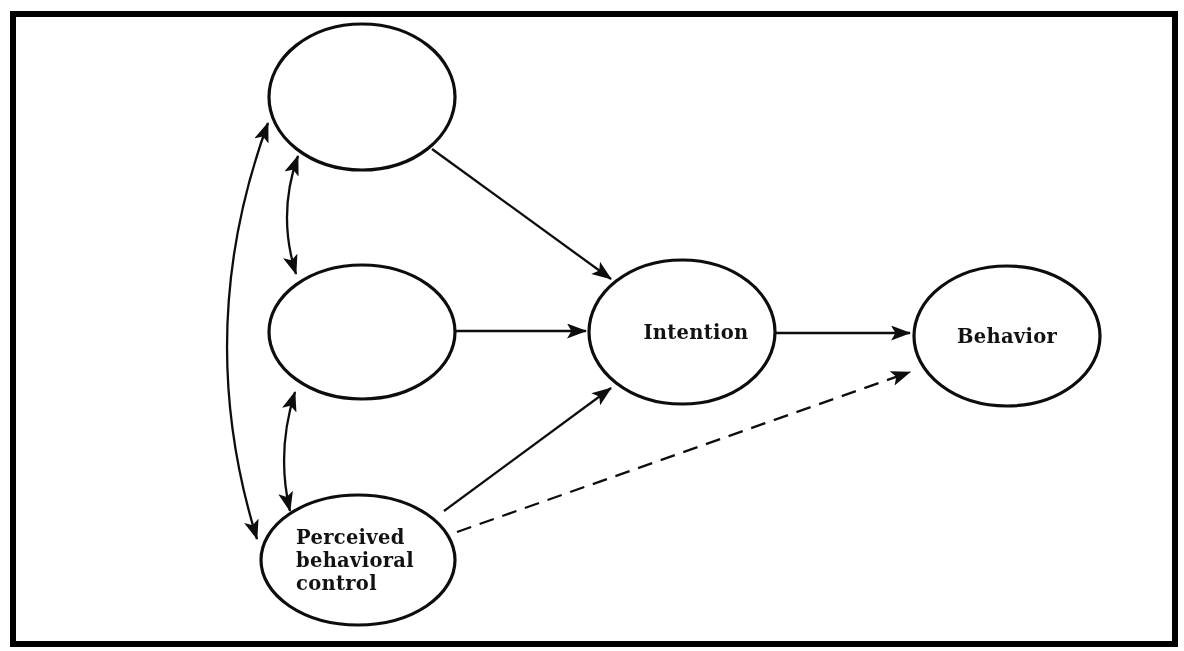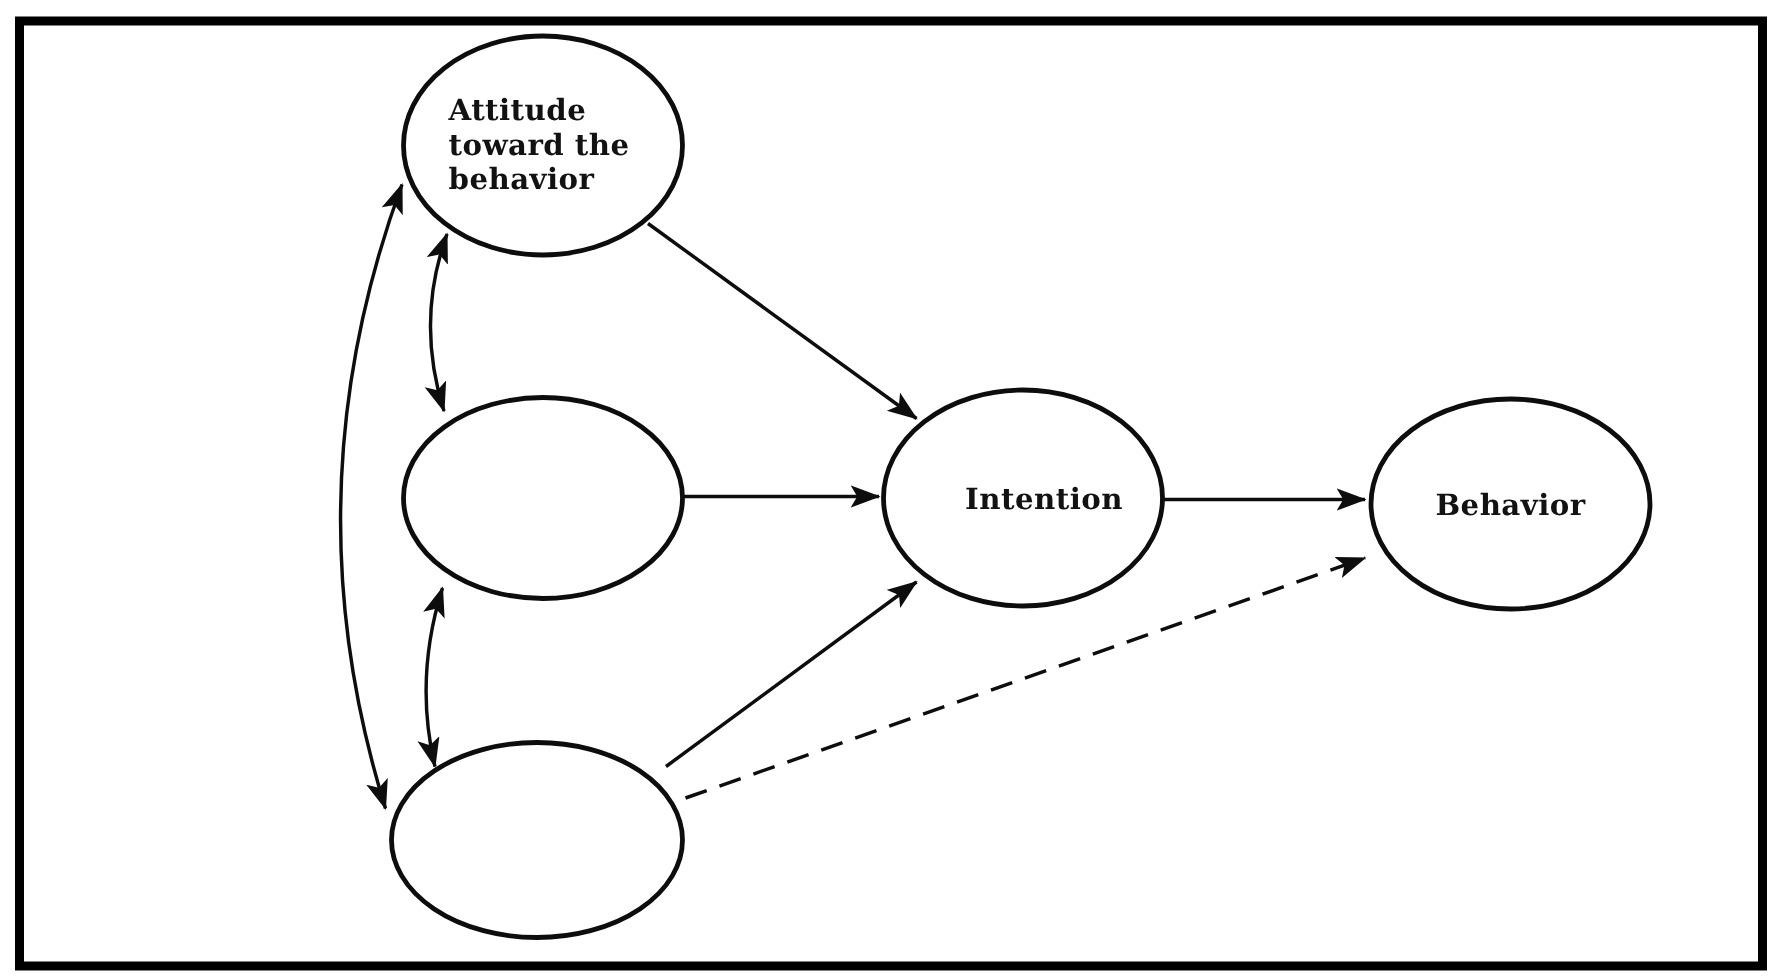--- a/index.html
+++ b/index.html
@@ -70,25 +70,25 @@
     <path d="M 444,511 L 611,388" fill="none" stroke="#0d0d0d" stroke-width="2.3" marker-end="url(#ah)"></path>
     <path d="M 776,333 L 910,333" fill="none" stroke="#0d0d0d" stroke-width="2.3" marker-end="url(#ah)"></path>
 
     <path d="M 457,532 L 910,372" fill="none" stroke="#0d0d0d" stroke-width="2.3" stroke-dasharray="15 9" marker-end="url(#ah)"></path>
 
     <path d="M 298,156 Q 277,214 296,274" fill="none" stroke="#0d0d0d" stroke-width="2.3" marker-start="url(#ah)" marker-end="url(#ah)"></path>
     <path d="M 295,392 Q 276,452 290,511" fill="none" stroke="#0d0d0d" stroke-width="2.3" marker-start="url(#ah)" marker-end="url(#ah)"></path>
     <path d="M 268,123 Q 192,330 257,539" fill="none" stroke="#0d0d0d" stroke-width="2.3" marker-start="url(#ah)" marker-end="url(#ah)"></path>
   </svg>
 
-  <div class="node-label" style="left:299px; top:62px;">
-    <div>Attitude</div>
-    <div>toward the</div>
-    <div>behavior</div>
-  </div>
 
 
+  <div class="node-label" style="left:296px; top:526px;">
+    <div>Perceived</div>
+    <div>behavioral</div>
+    <div>control</div>
+  </div>
 
   <div class="node-label centered" style="left:589px; top:321px; width:214px;">Intention</div>
 
   <div class="node-label centered" style="left:914px; top:325px; width:186px;">Behavior</div>
 
 </div>
 
 </body></html>

